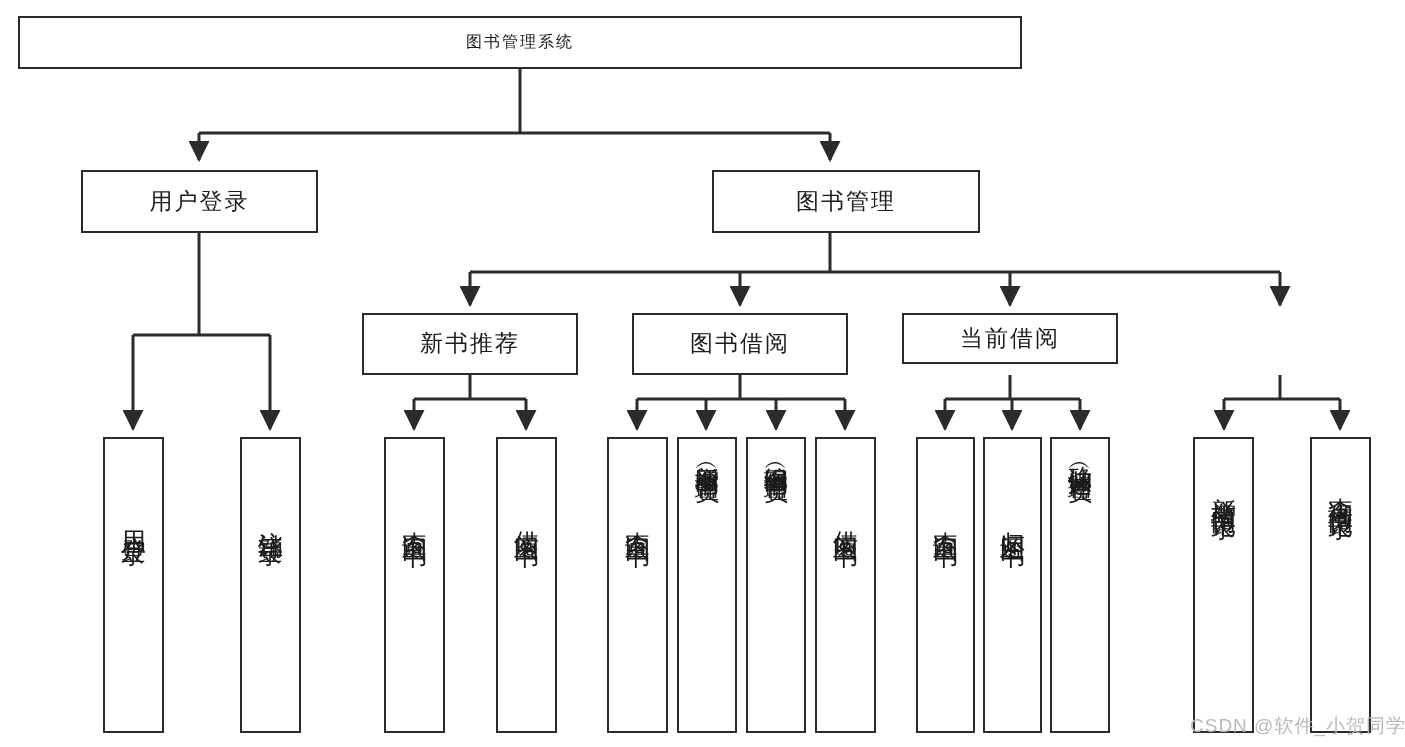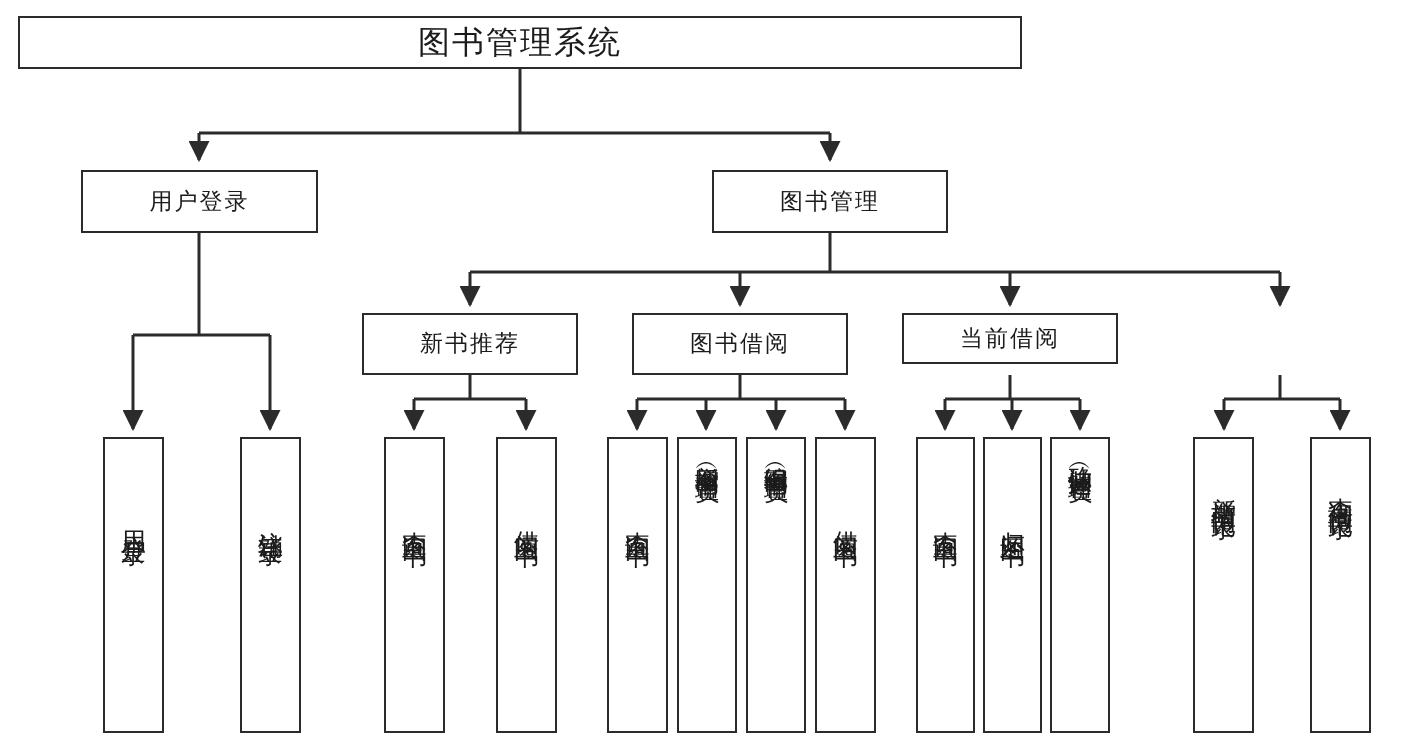--- a/index.html
+++ b/index.html
@@ -37,21 +37,21 @@
     display:block;
     line-height:1.18;
     letter-spacing:1px;
     white-space:pre-wrap;
   }
   
   .node.horiz .label{
     font-size:23px;
     letter-spacing:2px;
   }
-  #n-root .label{ font-size:32px; }
+  #n-root .label{ font-size:16px; }
   
   .node.vert{
     align-items:flex-start;
     padding-top:12px;
   }
   .node.vert .label{
     writing-mode:vertical-rl;
     text-orientation:upright;
     font-size:25px;
     letter-spacing:4px;
@@ -125,21 +125,21 @@
     </g>
   </svg>
 
   <div class="node horiz" id="n-root" style="left:18px; top:16px; width:1004px; height:53px;">
     <span class="label">图书管理系统</span>
   </div>
 
   <div class="node horiz" style="left:81px; top:170px; width:237px; height:63px;">
     <span class="label">用户登录</span>
   </div>
-  <div class="node horiz" style="left:712px; top:170px; width:236px; height:63px;">
+  <div class="node horiz" style="left:712px; top:170px; width:268px; height:63px;">
     <span class="label">图书管理</span>
   </div>
 
   <div class="node horiz" style="left:632px; top:313px; width:216px; height:62px;">
     <span class="label">图书借阅</span>
   </div>
   <div class="node horiz" style="left:362px; top:313px; width:216px; height:62px;">
     <span class="label">新书推荐</span>
   </div>
   <div class="node horiz" style="left:902px; top:313px; width:216px; height:51px;">
@@ -183,14 +183,15 @@
     <span class="label">确认归还（管理员）</span>
   </div>
 
   <div class="node vert" style="left:1193px; top:437px; width:61px; height:296px; padding-top:38px;">
     <span class="label">新增借阅记录</span>
   </div>
   <div class="node vert" style="left:1310px; top:437px; width:61px; height:296px; padding-top:38px;">
     <span class="label">查询借阅记录</span>
   </div>
 
+  <div class="watermark" style="left:1190px; top:713px;">CSDN @软件_小贺同学</div>
 
 </div>
 
 </body></html>

